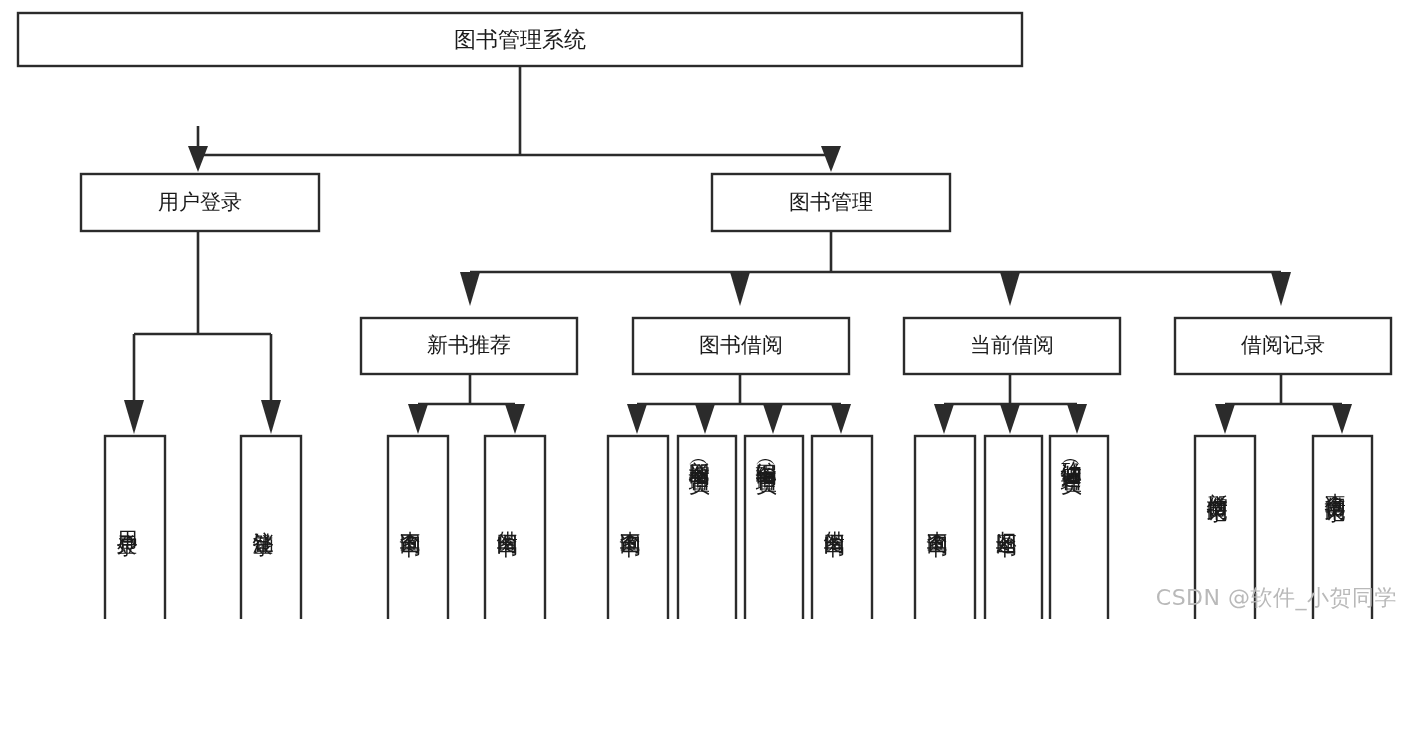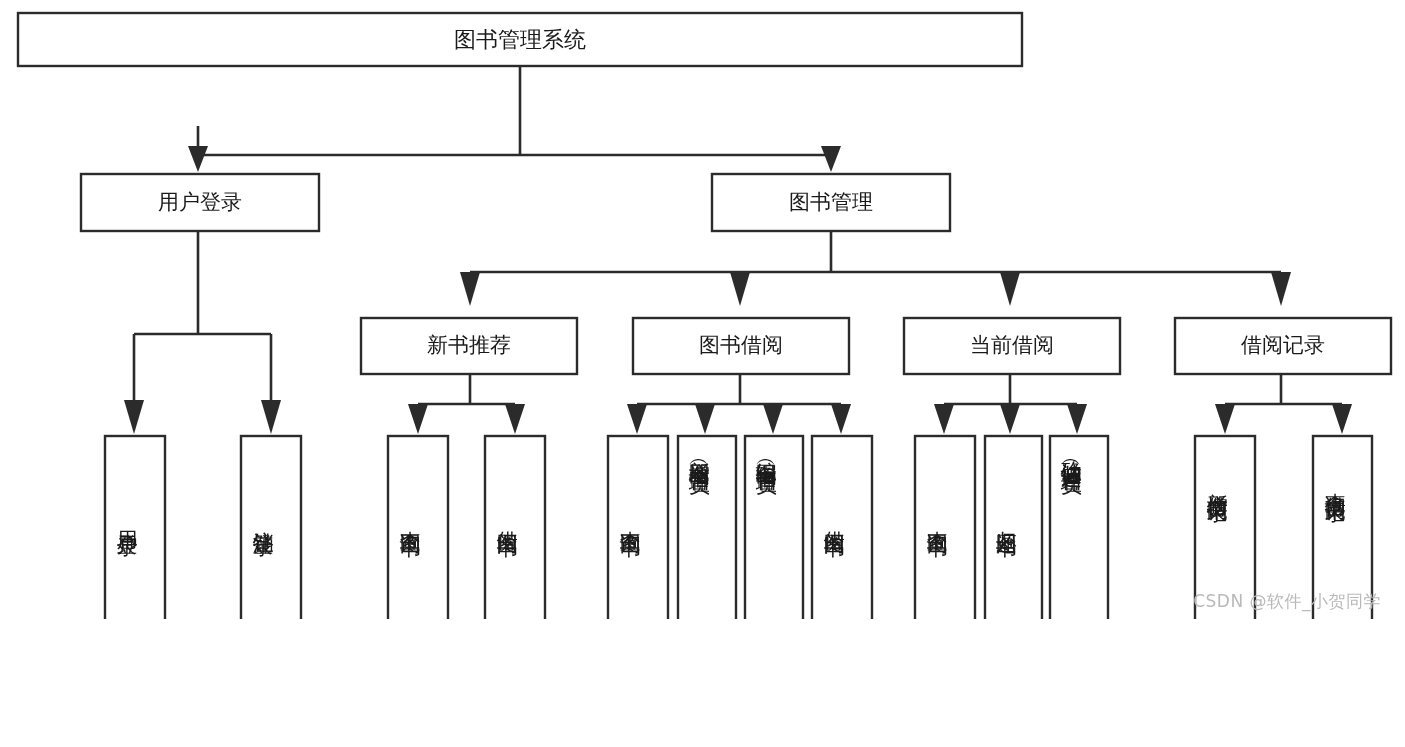--- a/index.html
+++ b/index.html
@@ -64,24 +64,24 @@
     line-height: 1.16;
     letter-spacing: 2px;
     color: #1a1a1a;
     white-space: nowrap;
     text-align: left;
     pointer-events: none;
     user-select: none;
   }
   .watermark {
     position: absolute;
-    right: 24px;
+    right: 8px;
     bottom: 6px;
     font-family: "DejaVu Sans", "Liberation Sans", sans-serif;
-    font-size: 17px;
+    font-size: 22px;
     color: #b9b9b9;
     letter-spacing: 0.5px;
     white-space: nowrap;
     user-select: none;
     margin-left: 21px;
   }
 </style>
 </head>
 <body>
 

